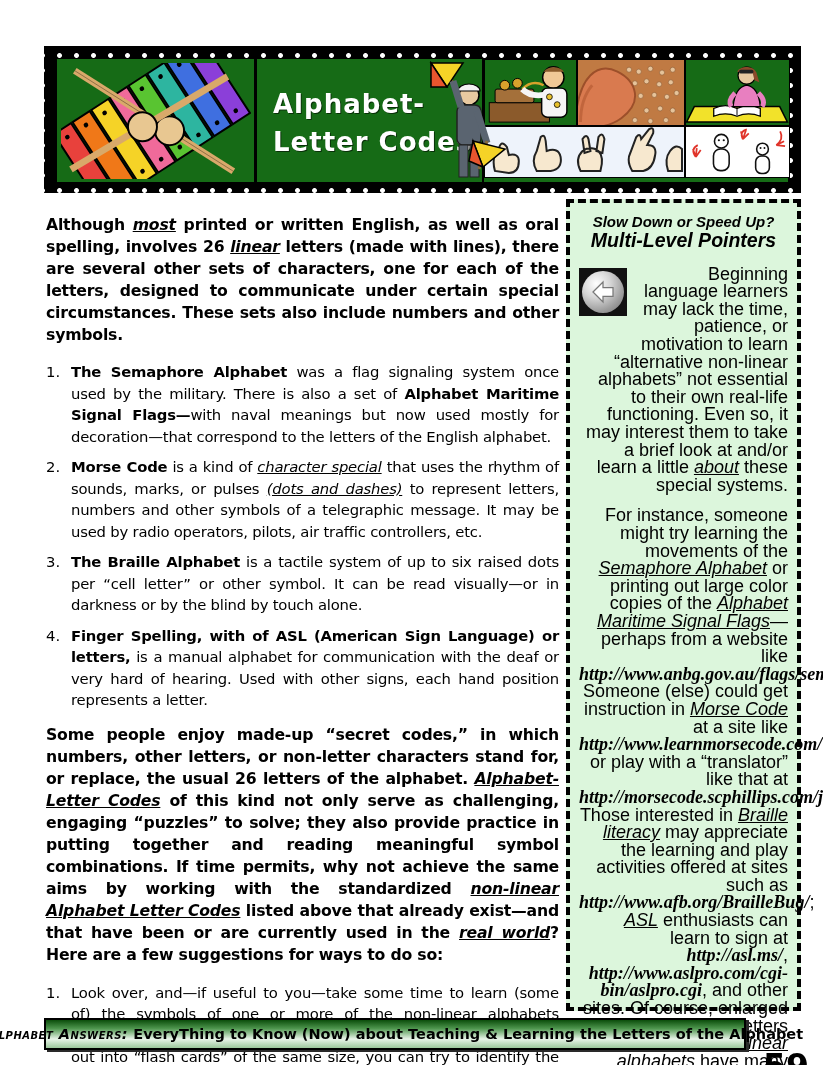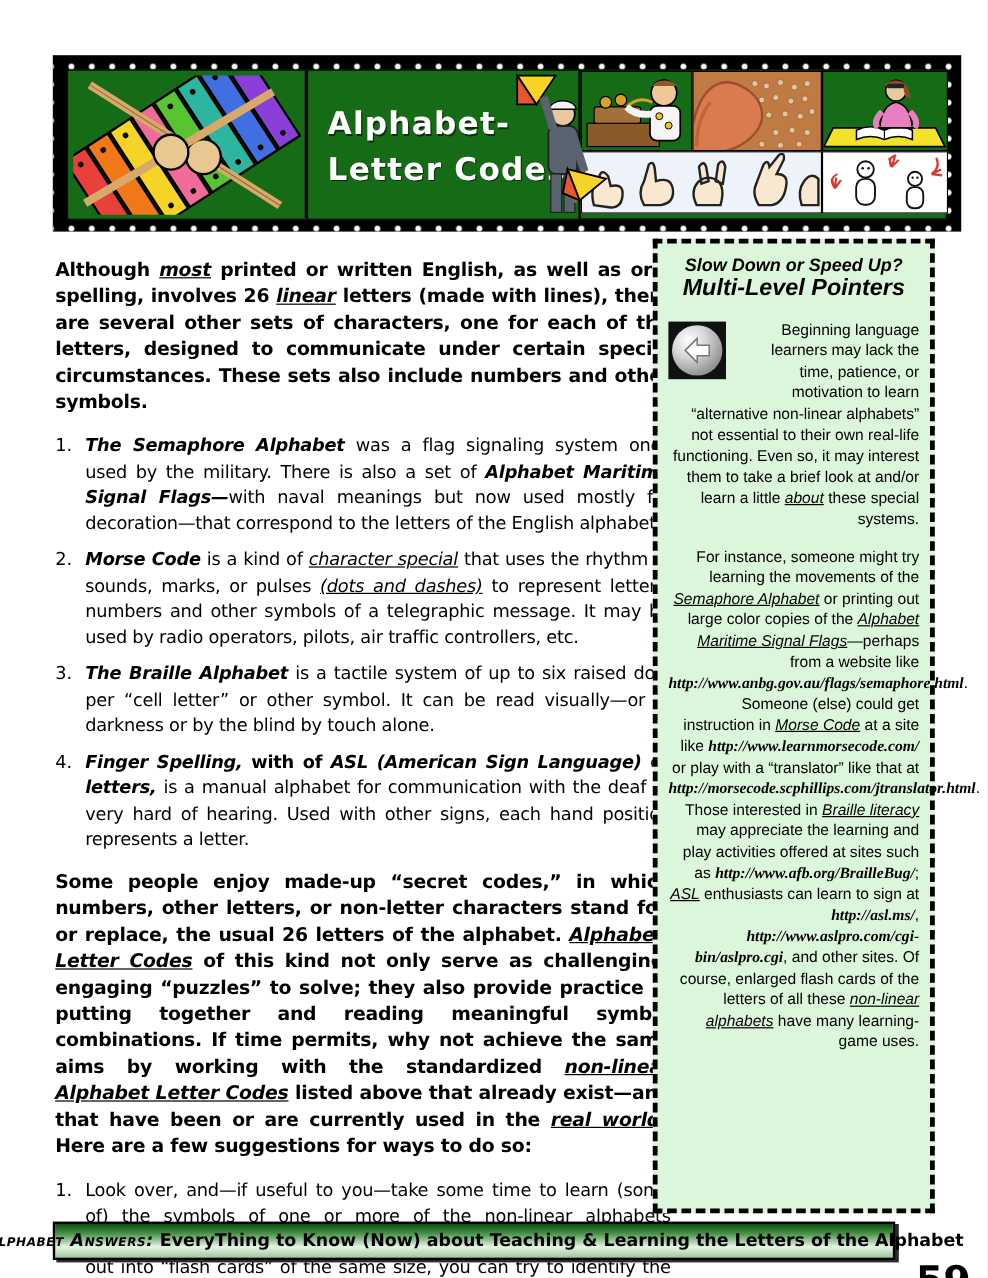--- a/index.html
+++ b/index.html
@@ -37,32 +37,32 @@
   .list{margin-top:10px;}
   .list-item{display:flex;margin-bottom:9px;font-size:14.8px;line-height:21.5px;}
   .list-num{width:25px;flex:none;font-weight:normal;}
   .list-text{flex:1;text-align:justify;letter-spacing:-0.2px;}
   .mid-para{margin-top:13px;}
   .list2{margin-top:14px;}
 
   
   .s-i{font-style:italic;text-decoration:underline;}
   .s-b{font-weight:bold;}
-  .s-bi{font-weight:bold;font-style:italic;}
+  .s-bi{font-weight:bold;}
   .s-url{font-family:"Liberation Serif",serif;font-weight:bold;font-style:italic;}
   .s-sc{font-variant:small-caps;font-style:italic;letter-spacing:.5px;}
 
   
-  .sidebar{position:absolute;left:544px;top:199px;width:235px;height:812px;box-sizing:border-box;
+  .sidebar{position:absolute;left:566px;top:199px;width:235px;height:812px;box-sizing:border-box;
            background:#dcf6dc;border:4px dashed #000;padding:10px 9px 6px 9px;
            font-family:"Liberation Sans",sans-serif;}
   .sb-title1{font-size:15px;font-weight:bold;font-style:italic;text-align:center;line-height:1.15;}
   .sb-title2{font-size:19.5px;font-weight:bold;font-style:italic;text-align:center;line-height:1.1;
              margin-bottom:14px;}
-  .sb-p{font-size:13px;line-height:17.6px;text-align:right;margin:0 0 13px 0;}
+  .sb-p{font-size:18px;line-height:17.6px;text-align:right;margin:0 0 13px 0;}
   .sb-p:last-child{margin-bottom:0;}
   .arrow-box{float:left;width:48px;height:48px;background:#111;margin:2px 8px 3px 0;
              display:flex;align-items:center;justify-content:center;}
   .arrow-orb{width:42px;height:42px;border-radius:50%;
              background:radial-gradient(circle at 34% 30%,#ffffff 0%,#d6d6d6 35%,#9a9a9a 70%,#6e6e6e 100%);
              display:flex;align-items:center;justify-content:center;}
   .arrow-orb svg{width:30px;height:30px;display:block;}
 
   
   .footer-bar{position:absolute;left:44px;top:1018px;width:702px;height:32px;box-sizing:border-box;

